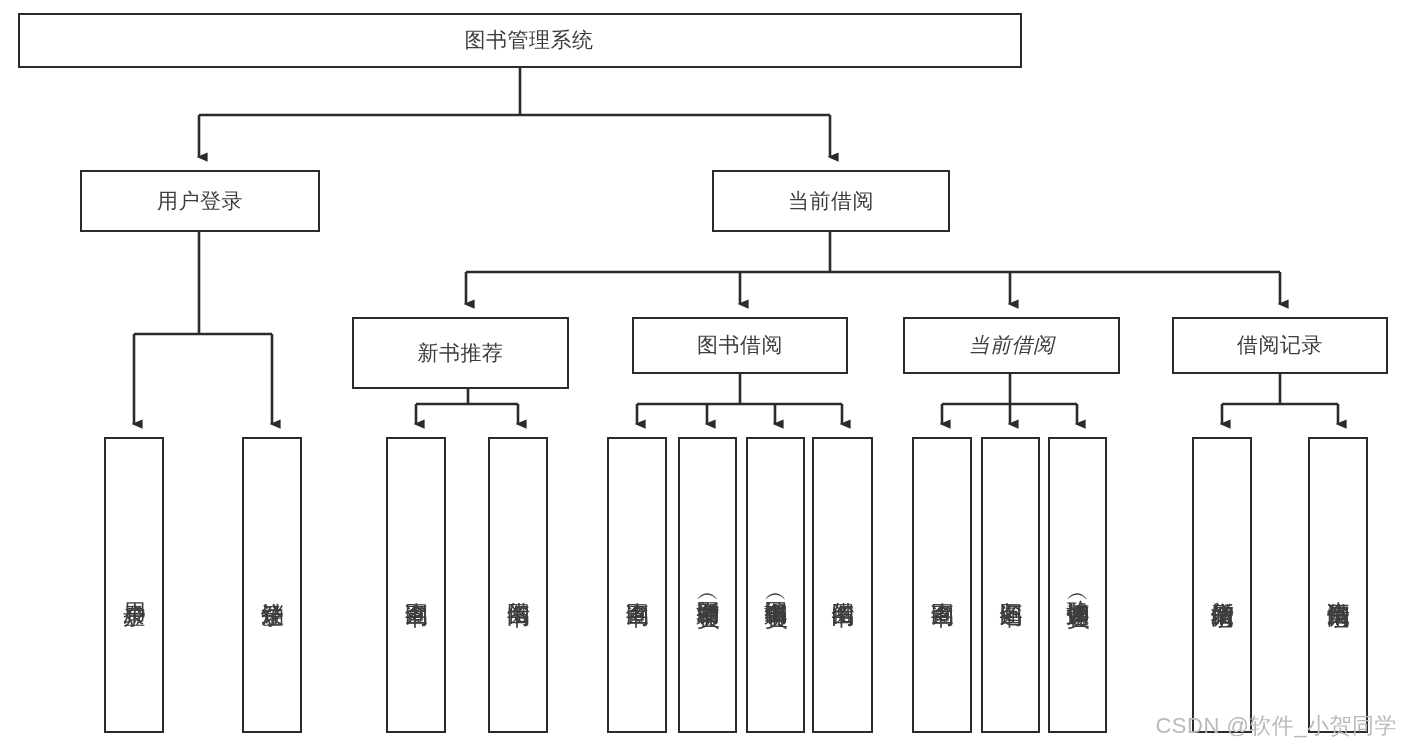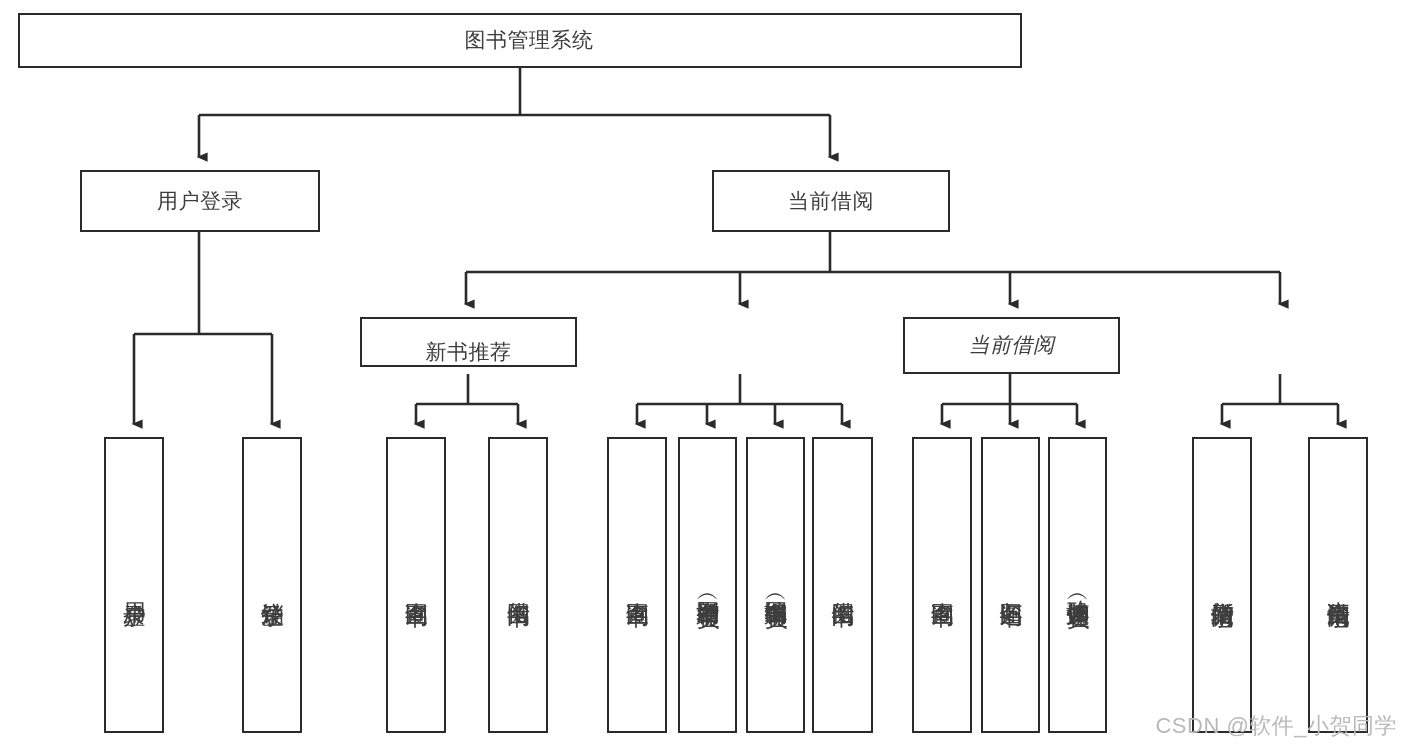--- a/index.html
+++ b/index.html
@@ -134,26 +134,32 @@
     <span class="lbl">图书管理系统</span>
   </div>
 
   <div class="node horiz" style="left:80px; top:170px; width:240px; height:62px;">
     <span class="lbl">用户登录</span>
   </div>
   <div class="node horiz" style="left:712px; top:170px; width:238px; height:62px;">
     <span class="lbl">当前借阅</span>
   </div>
 
-  <div class="node horiz" style="left:360px; top:317px; width:217px; height:50px;align-items:flex-end;">
+  <div class="node horiz" style="left:352px; top:317px; width:217px; height:72px;">
     <span class="lbl">新书推荐</span>
+  </div>
+  <div class="node horiz" style="left:632px; top:317px; width:216px; height:57px;">
+    <span class="lbl">图书借阅</span>
   </div>
   <div class="node horiz" style="left:903px; top:317px; width:217px; height:57px;font-style:italic;">
     <span class="lbl">当前借阅</span>
   </div>
+  <div class="node horiz" style="left:1172px; top:317px; width:216px; height:57px;">
+    <span class="lbl">借阅记录</span>
+  </div>
 
   <div class="node vert" style="left:104px; top:437px; width:60px; height:296px;">
     <span class="lbl">用户登录</span>
   </div>
   <div class="node vert" style="left:242px; top:437px; width:60px; height:296px;">
     <span class="lbl">注销登录</span>
   </div>
 
   <div class="node vert" style="left:386px; top:437px; width:60px; height:296px;">
     <span class="lbl">查询图书</span>

